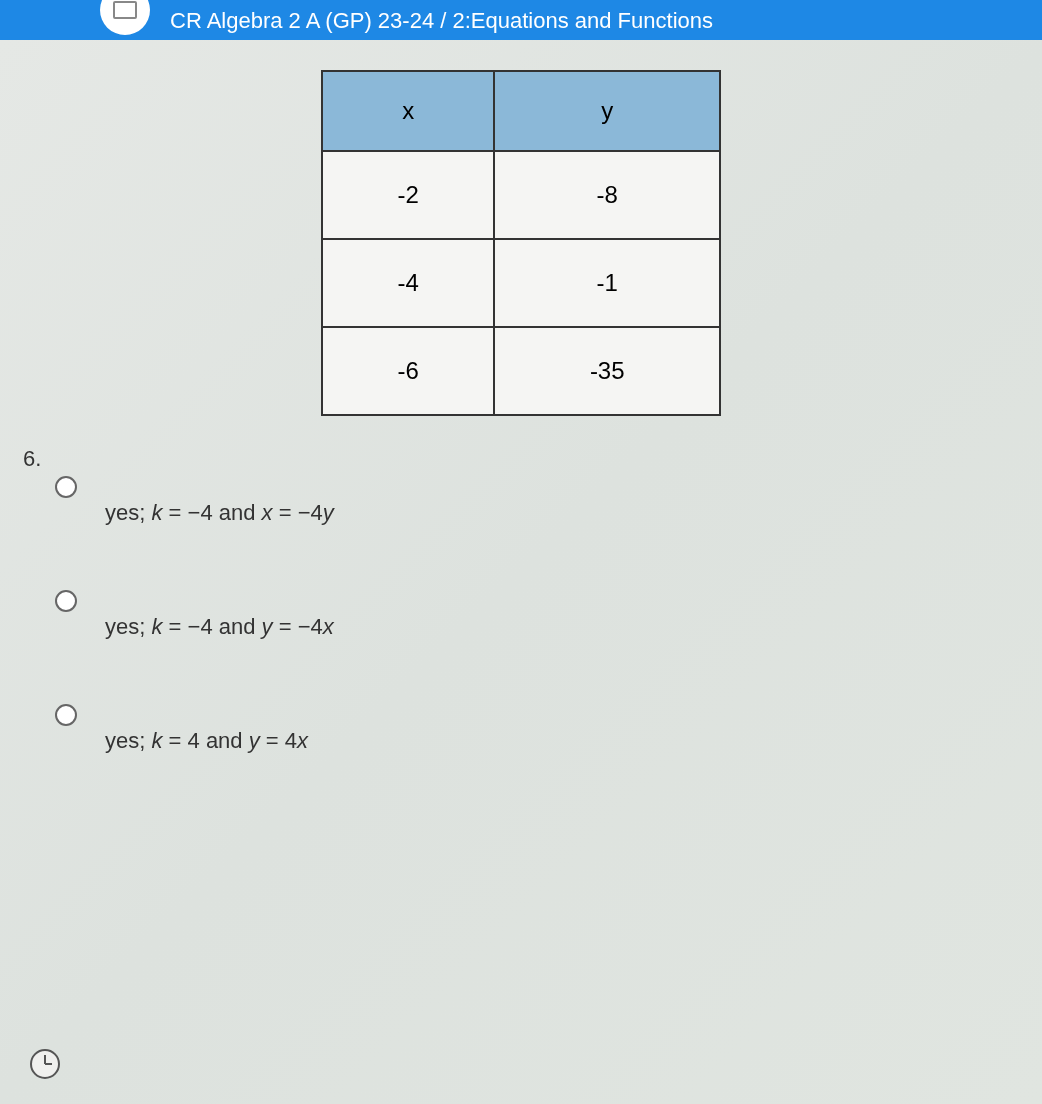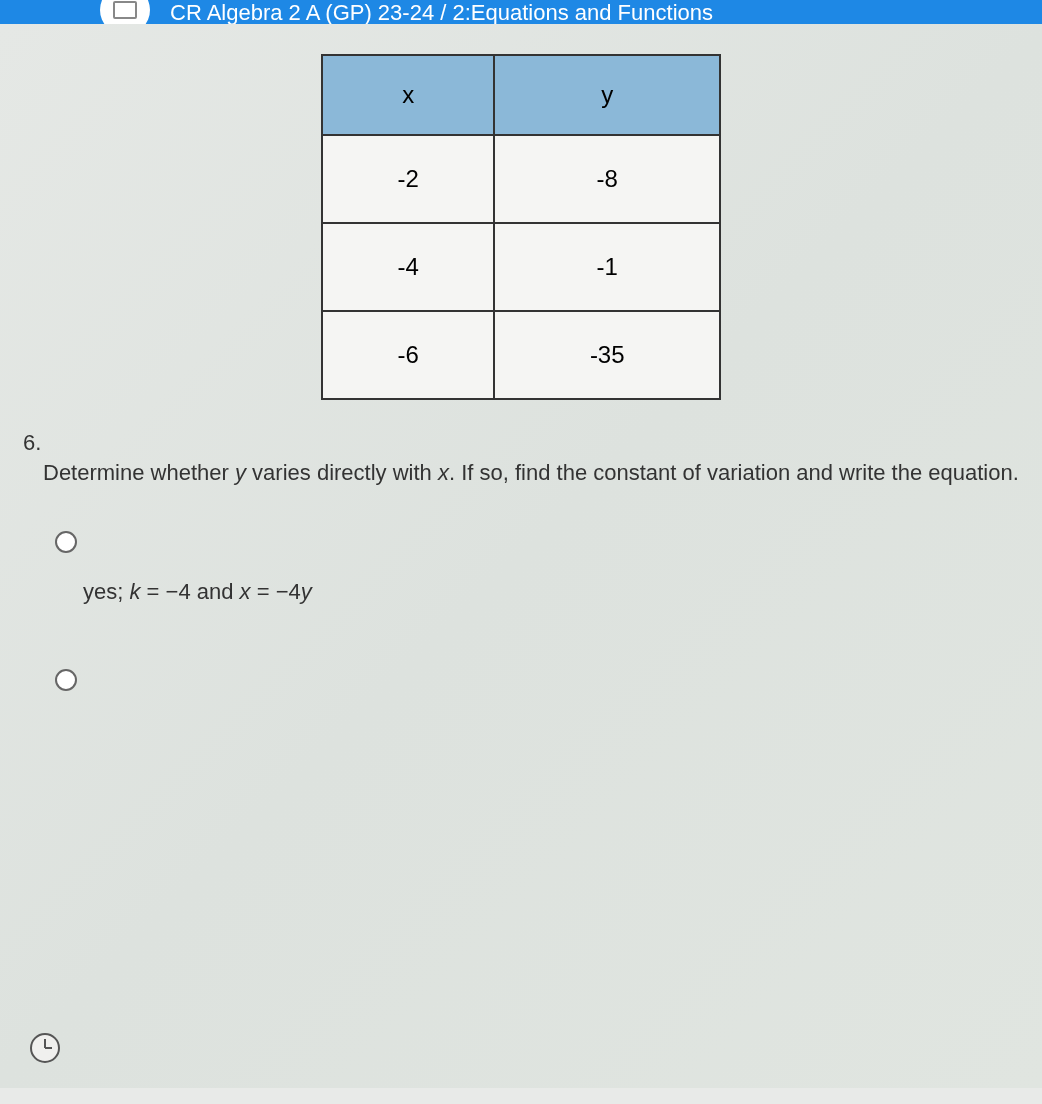--- a/index.html
+++ b/index.html
@@ -15,21 +15,21 @@
       overflow: hidden;
       position: relative;
     }
     .header-bar {
       background: #1e88e5;
       color: white;
       padding: 12px 20px 10px 90px;
       font-size: 22px;
       display: flex;
       align-items: center;
-      height: 24px;
+      height: 40px;
       position: relative;
     }
     .header-circle {
       position: absolute;
       left: 100px;
       top: -15px;
       width: 50px;
       height: 50px;
       background: white;
       border-radius: 50%;
@@ -111,21 +111,20 @@
     .option-label {
       font-size: 22px;
       color: #333;
       margin-left: 28px;
       margin-top: 28px;
       position: relative;
       top: -2px;
     }
     .option-container {
       display: flex;
-      flex-direction: column;
     }
     .italic {
       font-style: italic;
     }
     .clock-icon {
       position: absolute;
       bottom: 25px;
       left: 30px;
       width: 30px;
       height: 30px;
@@ -184,39 +183,47 @@
         <td>-1</td>
       </tr>
       <tr>
         <td>-6</td>
         <td>-35</td>
       </tr>
     </tbody>
   </table>
 
   <div class="question-number">6.</div>
-  <div class="question-text">
-    <span>Determine whether </span><span class="italic">y</span><span> varies directly with </span><span class="italic">x</span><span>. If so, find the constant of variation and write the equation.</span>
-  </div>
 
   <div class="option-row">
     <div class="option-container">
       <div class="radio-btn"></div>
       <div class="option-label">
         <span>yes; </span><span class="italic">k</span><span> = −4 and </span><span class="italic">x</span><span> = −4</span><span class="italic">y</span>
       </div>
     </div>
   </div>
 
   <div class="option-row">
     <div class="option-container">
       <div class="radio-btn"></div>
+      <div class="option-label">
+        <span>yes; </span><span class="italic">k</span><span> = −4 and </span><span class="italic">y</span><span> = −4</span><span class="italic">x</span>
+      </div>
     </div>
   </div>
 
 
+  <div class="option-row">
+    <div class="option-container">
+      <div class="radio-btn"></div>
+      <div class="option-label">
+        <span>yes; </span><span class="italic">k</span><span> = 4 and </span><span class="italic">y</span><span> = 4</span><span class="italic">x</span>
+      </div>
+    </div>
+  </div>
 
   <div class="clock-icon">
     <div class="clock-hand1"></div>
     <div class="clock-hand2"></div>
   </div>
 
 </div>
 
 </body></html>

